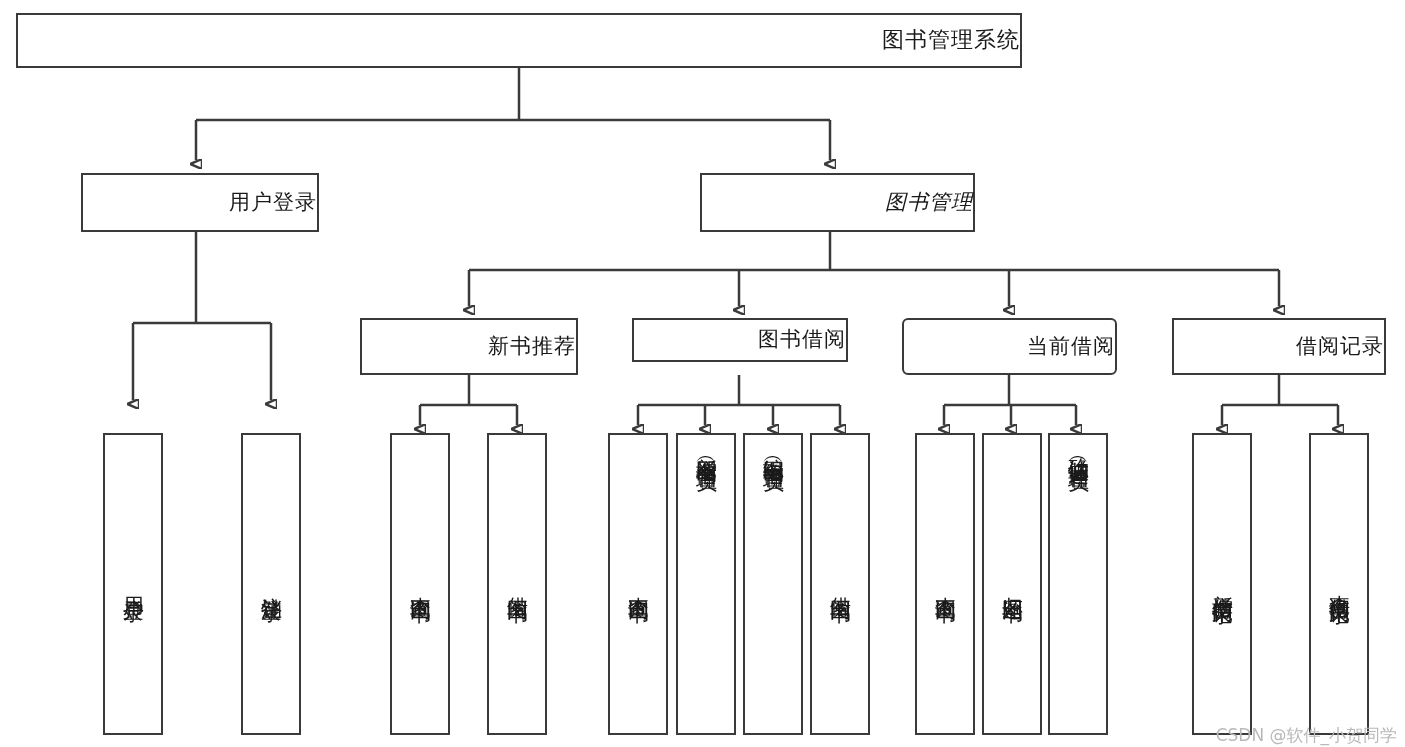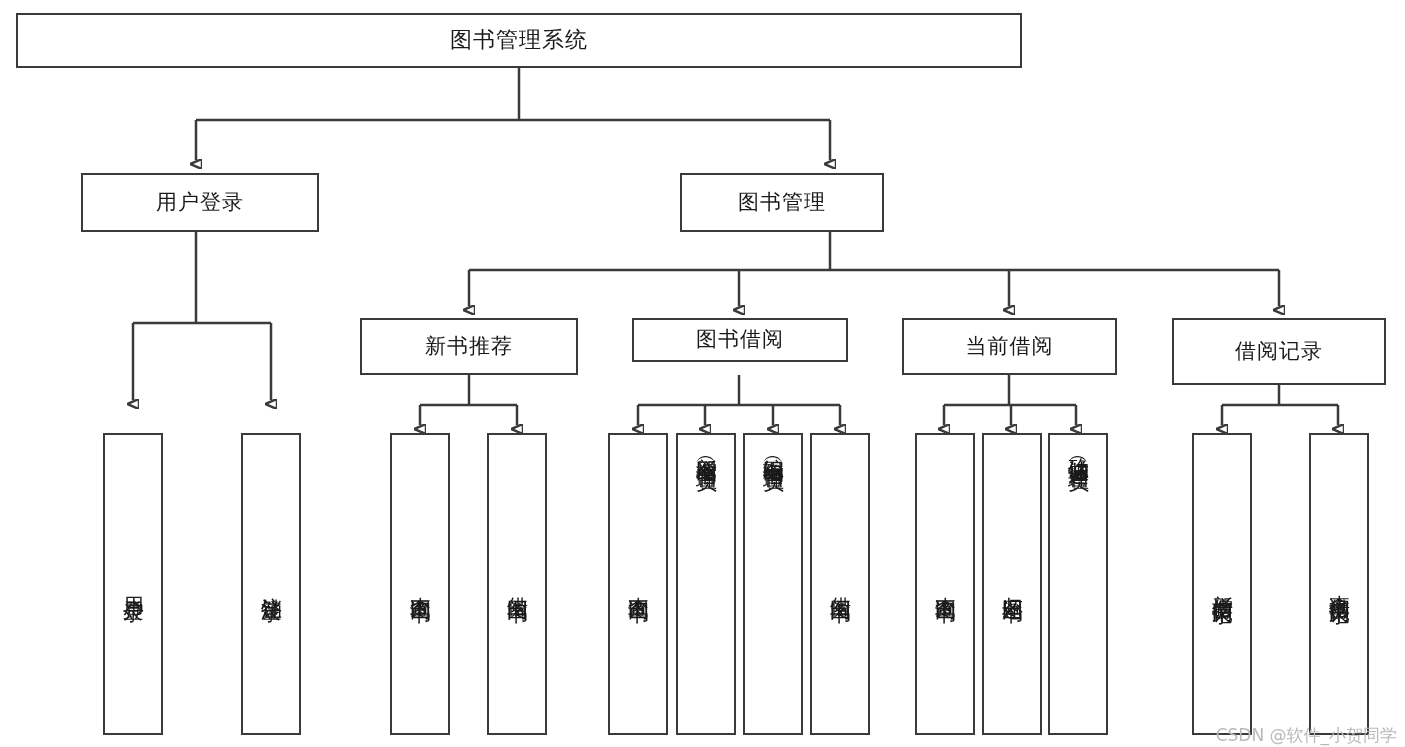--- a/index.html
+++ b/index.html
@@ -21,21 +21,21 @@
     width: 1405px;
     height: 747px;
   }
   .node-box {
     position: absolute;
     box-sizing: border-box;
     border: 2.5px solid #3a3a3a;
     background: #ffffff;
     display: flex;
     align-items: center;
-    justify-content: center;
+    justify-content: flex-end;
   }
   .node-label-h {
     font-size: 21px;
     color: #1a1a1a;
     letter-spacing: 1px;
     line-height: 1.1;
     white-space: nowrap;
     user-select: none;
   }
   .root-label {
@@ -143,34 +143,34 @@
     <line x1="1338" y1="405" x2="1338" y2="425" marker-end="url(#arrow)"></line>
   </svg>
 
   <div class="node-box" style="left:16px; top:13px; width:1006px; height:55px;">
     <span class="node-label-h root-label">图书管理系统</span>
   </div>
 
   <div class="node-box" style="left:81px; top:173px; width:238px; height:59px;">
     <span class="node-label-h">用户登录</span>
   </div>
-  <div class="node-box" style="left:680px; top:173px; width:204px; height:59px;">
+  <div class="node-box" style="left:700px; top:173px; width:275px; height:59px;font-style:italic;">
     <span class="node-label-h">图书管理</span>
   </div>
 
   <div class="node-box" style="left:360px; top:318px; width:218px; height:57px;">
     <span class="node-label-h">新书推荐</span>
   </div>
   <div class="node-box" style="left:632px; top:318px; width:216px; height:44px;">
     <span class="node-label-h">图书借阅</span>
   </div>
-  <div class="node-box" style="left:902px; top:318px; width:215px; height:57px;">
+  <div class="node-box" style="left:902px; top:318px; width:215px; height:57px;border-radius:6px;">
     <span class="node-label-h">当前借阅</span>
   </div>
-  <div class="node-box" style="left:1172px; top:318px; width:214px; height:67px;">
+  <div class="node-box" style="left:1172px; top:318px; width:214px; height:57px;">
     <span class="node-label-h">借阅记录</span>
   </div>
 
   <div class="leaf-box center-v" style="left:103px; top:433px; width:60px; height:302px;">
     <span class="node-label-v">用户登录</span>
   </div>
   <div class="leaf-box center-v" style="left:241px; top:433px; width:60px; height:302px;">
     <span class="node-label-v">注销登录</span>
   </div>
 

